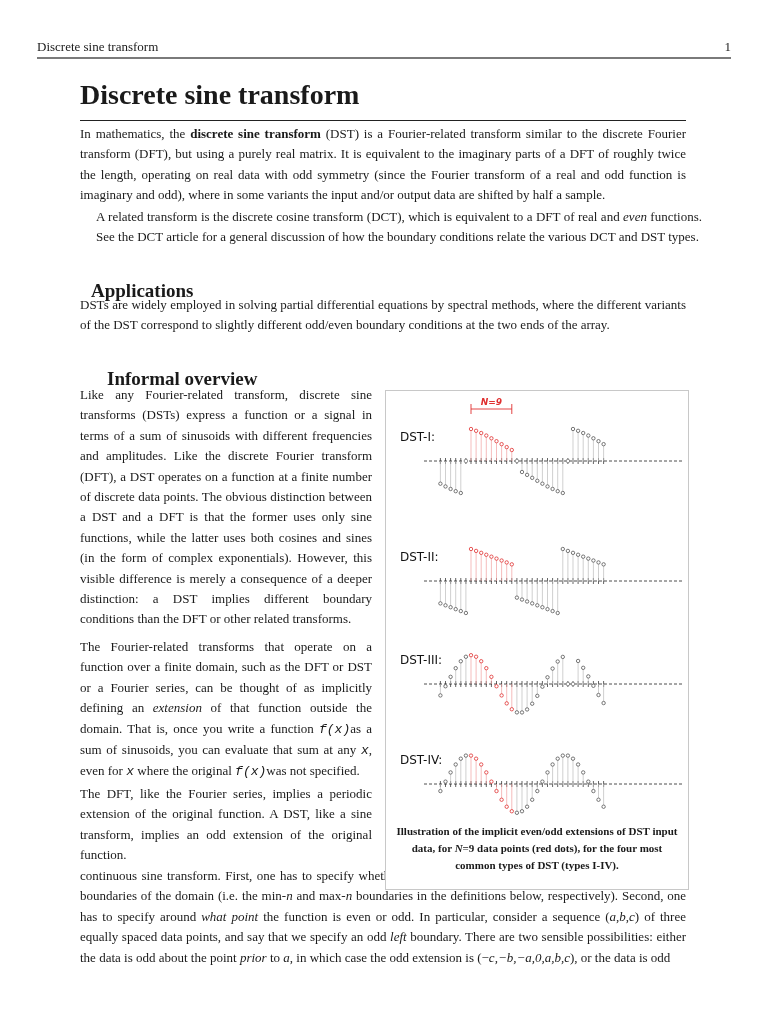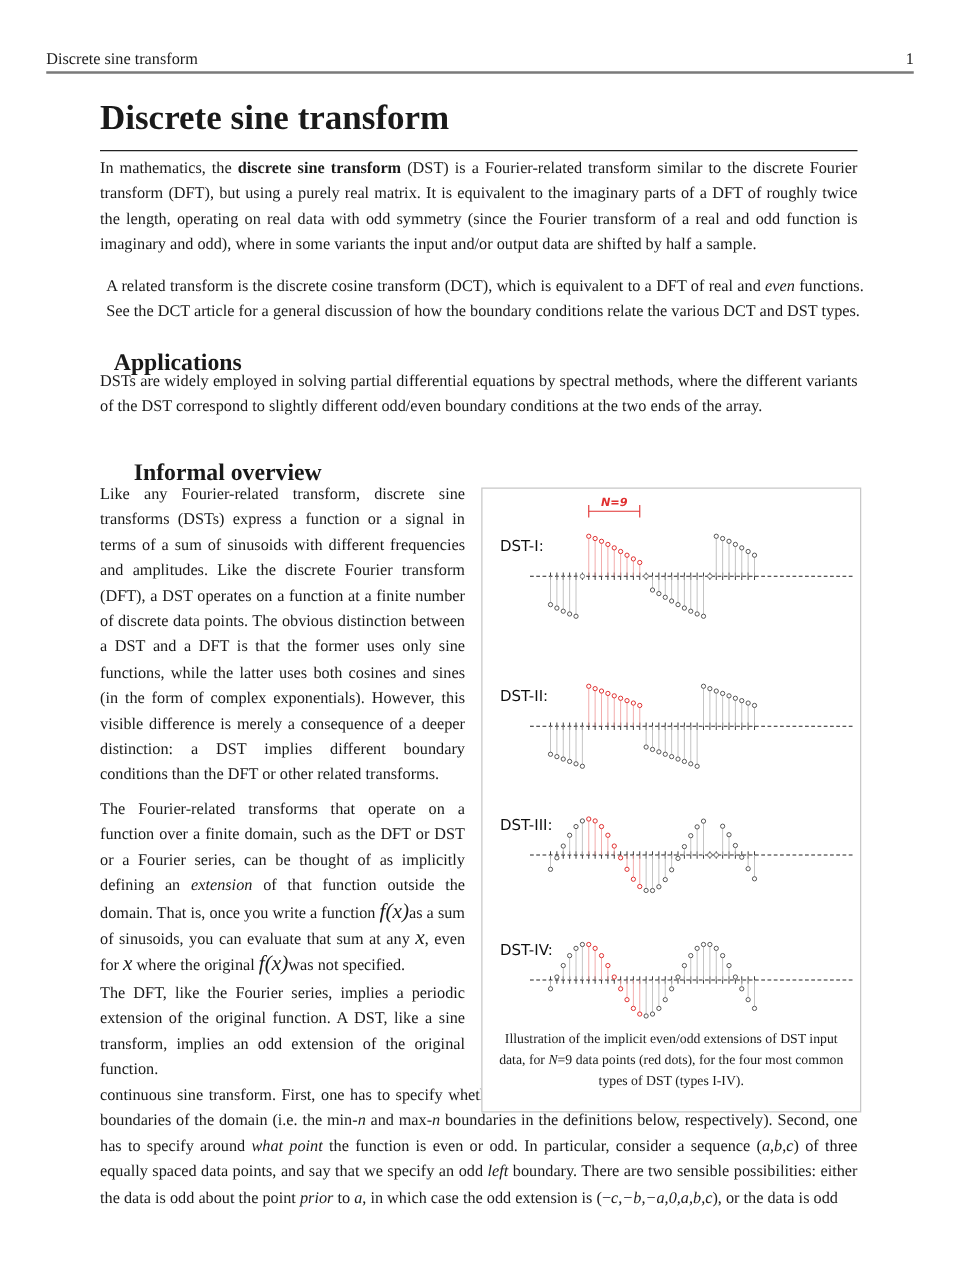--- a/index.html
+++ b/index.html
@@ -8,34 +8,34 @@
   .running-header { position: absolute; left: 37px; right: 37px; top: 37px; height: 20px;
          border-bottom: 2px solid #7a7a7a; font-size: 13px; }
   .running-header .left { position: absolute; left: 0; top: 2px; }
   .running-header .right { position: absolute; right: 0; top: 2px; }
   .content { position: absolute; left: 80px; width: 606px; top: 76px; }
   h1 { font-size: 28px; font-weight: bold; margin: 0; padding: 0 0 6px 0;
        border-bottom: 1.5px solid #222; line-height: 38px; }
   h2 { font-size: 19px; font-weight: bold; margin: 11px; line-height: 26px; }
   p { margin: 0; font-size: 13px; line-height: 20.4px; text-align: justify; }
   .p1 { position: absolute; top: 48px; left: 0; width: 606px; }
-  .p2 { position: absolute; top: 131px; left: 5px; width: 606px; margin-top: 12px; }
+  .p2 { position: absolute; top: 131px; left: 16px; width: 606px; }
   .h-apps { position: absolute; top: 191px; left: 0; }
   .p3 { position: absolute; top: 219px; left: 0; width: 606px; }
   .h-info { position: absolute; top: 279px; left: 16px; }
   .col { position: absolute; top: 309px; left: 0; width: 292px; }
   .col p { margin-bottom: 7px; }
   .col p.tight { margin-bottom: 1px; }
-  .math { font-family: Liberation Serif, serif; font-style: italic; font-size: 17px; }
+  .math { font-family: Liberation Mono, monospace; font-style: italic; font-size: 13px; }
   .bottom { position: absolute; top: 790px; left: 0; width: 606px; }
   .figure { position: absolute; left: 305px; top: 314px; width: 302px; height: 498px;
             border: 1px solid #c8c8c8; background: #fff; }
   .figure svg { position: absolute; left: 0; top: 0; }
   .caption { position: absolute; left: 6px; right: 6px; top: 432px; font-size: 11px;
-             line-height: 17px; text-align: center; }
+             line-height: 17px; text-align: center; font-weight: bold; }
   .row-label { font-family: "DejaVu Sans", sans-serif; font-size: 12px; fill: #111; }
 </style>
 </head>
 <body>
 
 <div class="running-header">
   <span class="left">Discrete sine transform</span>
   <span class="right">1</span>
 </div>
 

